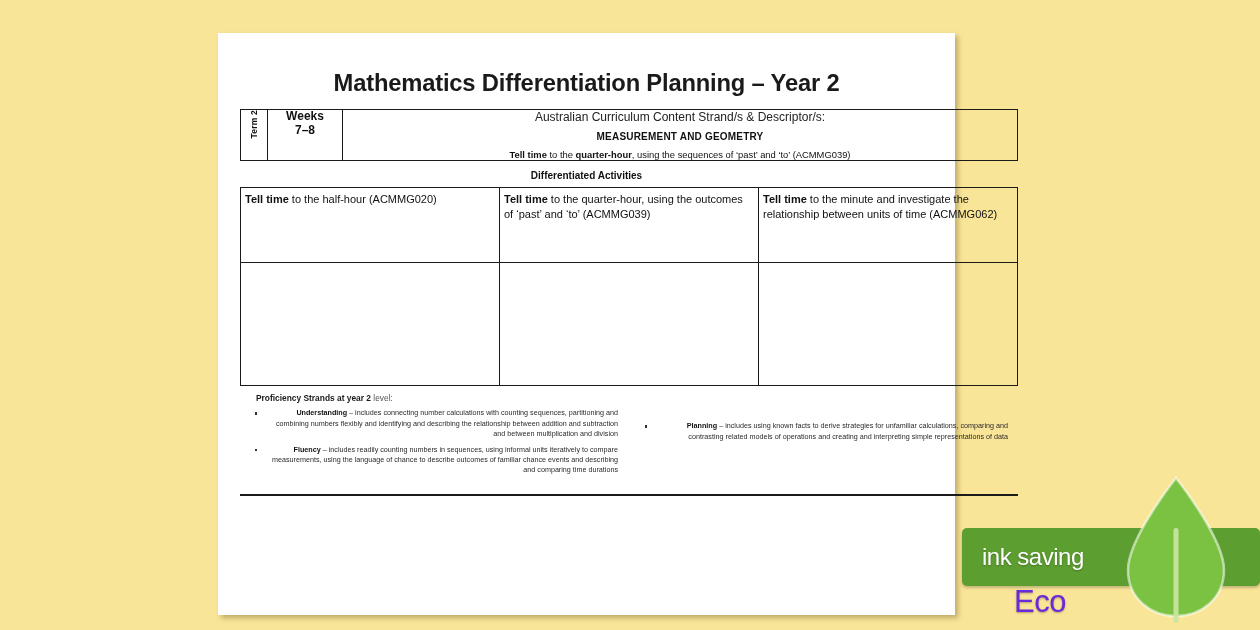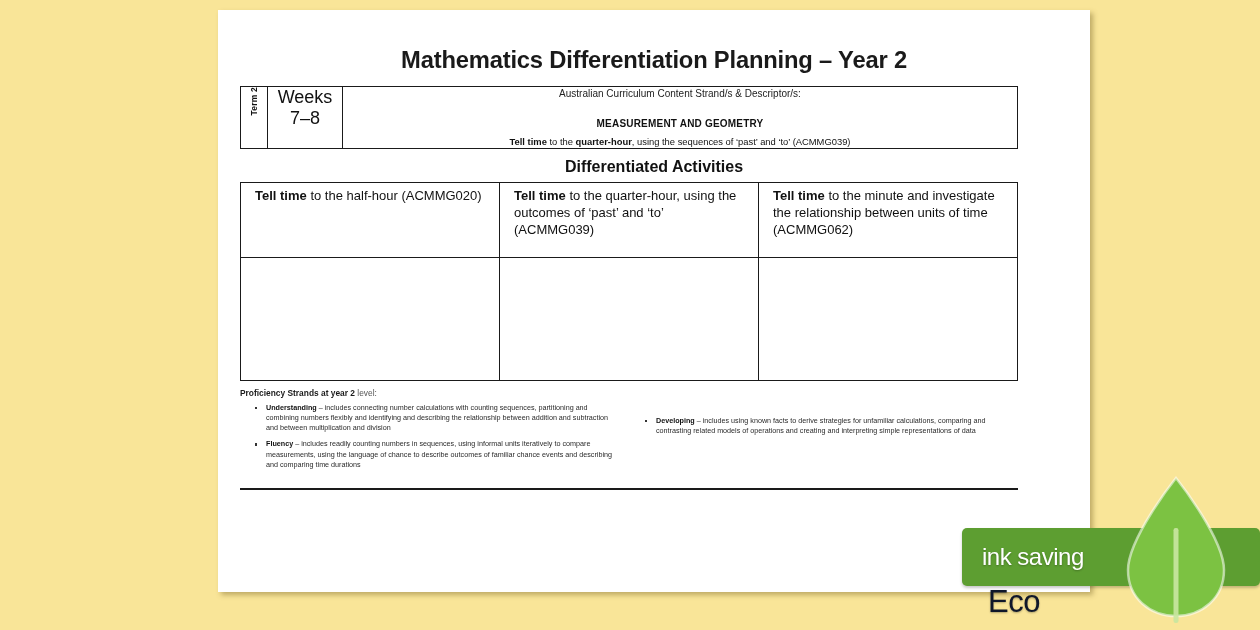--- a/index.html
+++ b/index.html
@@ -12,22 +12,22 @@
     background: #f9e598;
     font-family: "Liberation Sans", sans-serif;
     overflow: hidden;
     position: relative;
   }
 
   
   #page-sheet {
     position: absolute;
     left: 218px;
-    top: 10px;
-    width: 872px;
+    top: 33px;
+    width: 737px;
     height: 582px;
     background: #ffffff;
     box-shadow: 3px 3px 5px rgba(120,100,40,0.45);
     box-sizing: border-box;
     padding: 0;
   }
 
   #page-inner {
     position: absolute;
     left: 22px;
@@ -72,33 +72,33 @@
     font-size: 8.5px;
     font-weight: bold;
     letter-spacing: 0.2px;
     display: inline-block;
     line-height: 1;
   }
   .cell-weeks {
     width: 74px;
     text-align: center;
     vertical-align: middle;
-    font-size: 18px;
-    font-weight: normal;
+    font-size: 12px;
+    font-weight: bold;
     line-height: 1.15;
     padding: 4px 0;
   }
   .cell-strand {
     text-align: center;
     padding: 7px 8px 9px 8px;
   }
   .strand-small {
-    font-size: 10px;
+    font-size: 12px;
     line-height: 1.3;
-    margin-bottom: 18px;
+    margin-bottom: 5px;
     color: #222;
   }
   .strand-head {
     font-size: 10px;
     font-weight: bold;
     letter-spacing: 0.2px;
     margin-bottom: 7px;
   }
   .strand-desc {
     font-size: 9.4px;
@@ -110,21 +110,21 @@
     font-size: 9.6px;
     font-weight: bold;
     padding: 5px 6px;
     height: 44px;
   }
   .cell-reflection { width: 258px; }
 
   
   #diff-heading {
     text-align: center;
-    font-size: 16px;
+    font-size: 10px;
     font-weight: bold;
     margin: 9px 0 6px 0;
     color: #111;
   }
 
   table.act {
     border-collapse: collapse;
     width: 778px;
     table-layout: fixed;
   }
@@ -133,47 +133,48 @@
     vertical-align: top;
     color: #111;
   }
   table.act th {
     font-size: 8.6px;
     font-weight: bold;
     text-align: center;
     padding: 3px 0 4px 0;
   }
   table.act td.body {
-    font-size: 13px;
+    font-size: 11px;
     line-height: 1.32;
-    padding: 4px 14px;
+    padding: 4px 4px;
     height: 66px;
     margin-top: 17px;
   }
   table.act td.body b { font-weight: bold; }
   table.act td.blank {
     height: 120px;
   }
   .col-a { width: 260px; }
   .col-b { width: 259px; }
   .col-c { width: 259px; }
 
   
   #prof-heading {
     font-size: 8.4px;
     font-weight: bold;
-    margin: 7px 0 5px 0;
+    margin: 7px 0 5px 16px;
     color: #1a1a1a;
   }
   #prof-heading .light { font-weight: normal; color: #555; }
 
   #prof-cols {
     display: flex;
     gap: 12px;
     width: 778px;
+    text-align: right;
   }
   .prof-col { width: 378px; }
   .prof-col.right { padding-top: 13px; }
 
   ul.prof-list {
     margin: 0;
     padding: 0 0 0 26px;
     list-style: none;
   }
   ul.prof-list li {
@@ -284,22 +285,22 @@
     top: -52px;
     width: 104px;
     height: 148px;
   }
   #eco-leaf-wrap svg { display: block; }
   #eco-word {
     position: absolute;
     left: 0;
     top: 56px;
     width: 104px;
-    text-align: center;
-    color: #0f172a;
+    text-align: right;
+    color: #6d28d9;
     font-size: 31px;
     letter-spacing: -0.5px;
     text-shadow: 0 1px 2px rgba(0,0,0,0.3);
     z-index: 3;
   }
 </style>
 </head>
 <body>
 
 <div id="page-sheet">
@@ -347,21 +348,21 @@
 
     <div id="prof-cols">
       <div class="prof-col left">
         <ul class="prof-list">
           <li><b>Understanding</b><span> – includes connecting number calculations with counting sequences, partitioning and combining numbers flexibly and identifying and describing the relationship between addition and subtraction and between multiplication and division</span></li>
           <li><b>Fluency</b><span> – includes readily counting numbers in sequences, using informal units iteratively to compare measurements, using the language of chance to describe outcomes of familiar chance events and describing and comparing time durations</span></li>
         </ul>
       </div>
       <div class="prof-col right">
         <ul class="prof-list">
-          <li><b>Developing</b><span> – includes using known facts to derive strategies for unfamiliar calculations, comparing and contrasting related models of operations and creating and interpreting simple representations of data</span></li>
+          <li><b>Planning</b><span> – includes using known facts to derive strategies for unfamiliar calculations, comparing and contrasting related models of operations and creating and interpreting simple representations of data</span></li>
         </ul>
       </div>
     </div>
 
     <div id="footer-rule"></div>
 
   </div>
 </div>
 
 <div id="eco-overlay">

